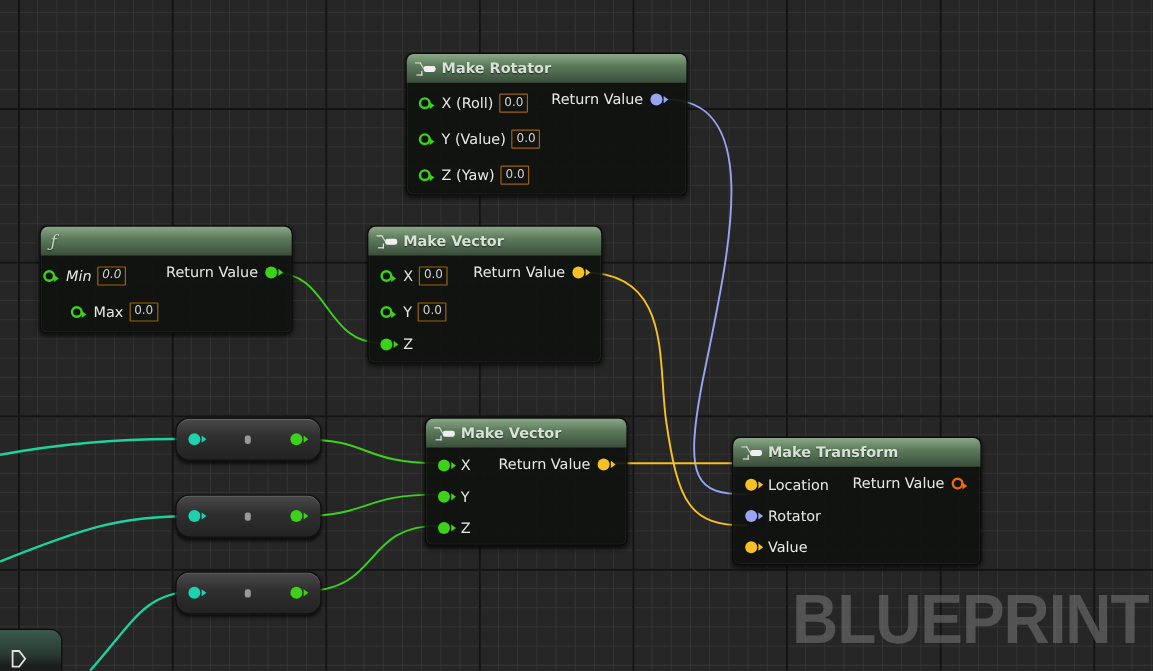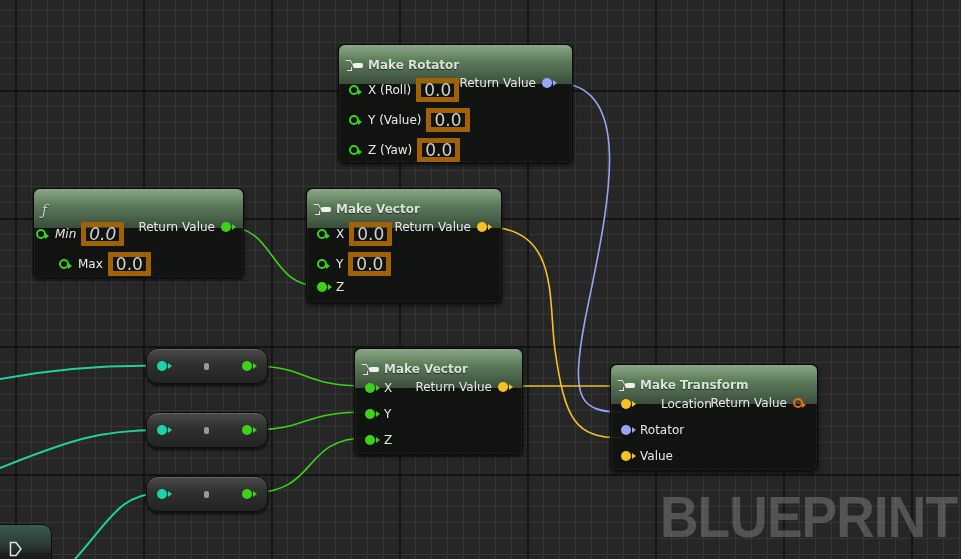--- a/index.html
+++ b/index.html
@@ -10,36 +10,36 @@
       linear-gradient(to right, #141414 0 2px, transparent 2px),
       linear-gradient(to bottom, #141414 0 2px, transparent 2px),
       linear-gradient(to right, #353535 0 1px, transparent 1px),
       linear-gradient(to bottom, #353535 0 1px, transparent 1px);
     background-size:128px 128px,128px 128px,16px 16px,16px 16px;
     background-position:15px 0,0 90px,15px 0,0 10px;
   }
   #wires{position:absolute;left:0;top:0;width:961px;height:559px;pointer-events:none;z-index:1;}
   .node{position:absolute;background:rgba(16,18,16,0.93);border:1px solid #0a0a0a;border-radius:6px;
     box-shadow:0 2px 4px rgba(0,0,0,0.7), inset 0 0 0 1px rgba(255,255,255,0.05);z-index:2;}
-  .node-header{height:39px;border-radius:6px 6px 0 0;
+  .node-header{height:24px;border-radius:6px 6px 0 0;
     background:linear-gradient(to bottom,#8aa888 0%,#5d7c5c 40%,#3a4d3a 100%);
     display:flex;align-items:center;padding-left:8px;font-size:12px;font-weight:bold;color:#d8e2d8;
     text-shadow:0 1px 1px rgba(0,0,0,0.6);}
   .hdr-icon{width:16px;height:14px;margin-right:5px;position:relative;display:inline-block;}
   .pure-icon::before{content:"";position:absolute;left:0;top:2px;width:4px;height:4px;border-top:1.5px solid #e0e0e0;border-right:1.5px solid #e0e0e0;transform:skewX(30deg);}
   .pure-icon::after{content:"";position:absolute;left:6px;top:5px;width:10px;height:5px;background:#f0f0f0;border-radius:2px;}
   .pure-icon i{position:absolute;left:0;top:9px;width:4px;height:3px;border-bottom:1.5px solid #e0e0e0;border-right:1.5px solid #e0e0e0;}
   .func-icon{font-style:italic;font-family:"DejaVu Serif",serif;color:#c0d8c0;font-size:14px;font-weight:normal;}
   .pin-row{position:absolute;display:flex;align-items:center;font-size:12px;color:#e8e8e8;white-space:nowrap;}
   .pin{width:10px;height:10px;border-radius:50%;box-sizing:border-box;position:relative;flex:none;}
   .pin::after{content:"";position:absolute;right:-5px;top:2px;border-left:4px solid currentColor;border-top:3px solid transparent;border-bottom:3px solid transparent;}
   .pin.hollow{border:2px solid currentColor;background:transparent;}
   .pin.filled{background:currentColor;}
   .pin-label{margin-left:9px;}
-  .val-box{display:inline-block;border:5px solid #a16207;border-radius:1px;padding:0 3px;margin-left:5px;font-size:17px;color:#cfcfcf;height:14px;line-height:14px;}
+  .val-box{display:inline-block;border:1px solid #a16207;border-radius:1px;padding:0 3px;margin-left:5px;font-size:10px;color:#cfcfcf;height:14px;line-height:14px;}
   .ret-label{margin-right:6px;}
   .reroute{position:absolute;width:120px;height:34px;border-radius:12px;z-index:2;
     background:linear-gradient(to bottom,#4a4a4a 0%,#2f2f2f 45%,#232323 100%);
     border:1px solid #0e0e0e;box-shadow:0 2px 3px rgba(0,0,0,0.7), inset 0 1px 0 rgba(255,255,255,0.15);}
   .reroute .pin{position:absolute;top:12px;}
   .reroute .dot{position:absolute;left:57px;top:14px;width:5px;height:7px;border-radius:2px;background:#9a9a9a;}
   .exec-node{position:absolute;left:-20px;top:524px;width:70px;height:50px;border-radius:10px;z-index:2;
     background:linear-gradient(to bottom,#3b5a4e 0%,#2a3a34 40%,#1c1e1d 60%);border:1px solid #0e0e0e;}
   .exec-pin{position:absolute;left:28px;top:16px;width:0;height:0;}
   .exec-pin svg{display:block;}
@@ -184,21 +184,21 @@
   </div>
 </div>
 
 <div class="node" style="left:610px;top:364px;width:206px;height:105px;">
   <div class="node-header">
     <span class="hdr-icon pure-icon">
         <i></i>
       </span>
     <span>Make Transform</span>
   </div>
-  <div class="pin-row" style="left:10px;top:32px;gap:21px;">
+  <div class="pin-row" style="left:10px;top:32px;">
     <span class="pin filled" style="color:#f5c126"></span>
     <span class="pin-label">Location</span>
   </div>
   <div class="pin-row" style="left:10px;top:58px;">
     <span class="pin filled" style="color:#98a5f4"></span>
     <span class="pin-label">Rotator</span>
   </div>
   <div class="pin-row" style="left:10px;top:84px;">
     <span class="pin filled" style="color:#f5c126"></span>
     <span class="pin-label">Value</span>

